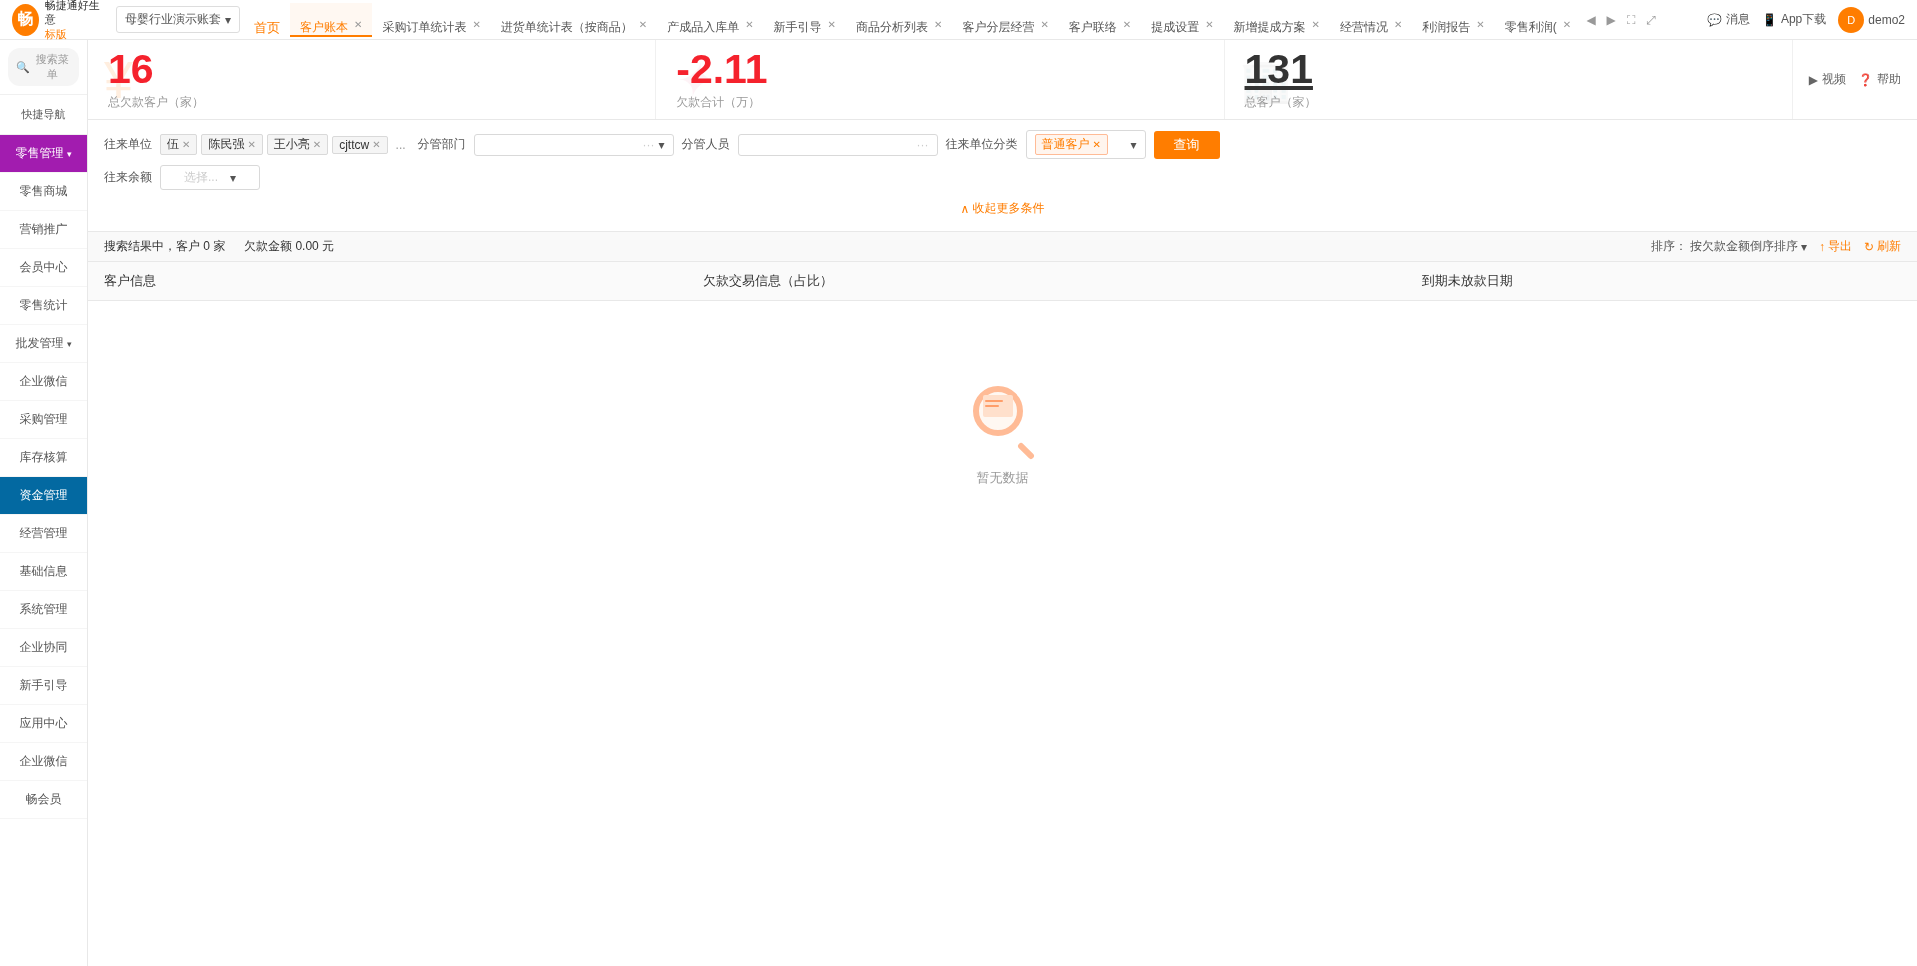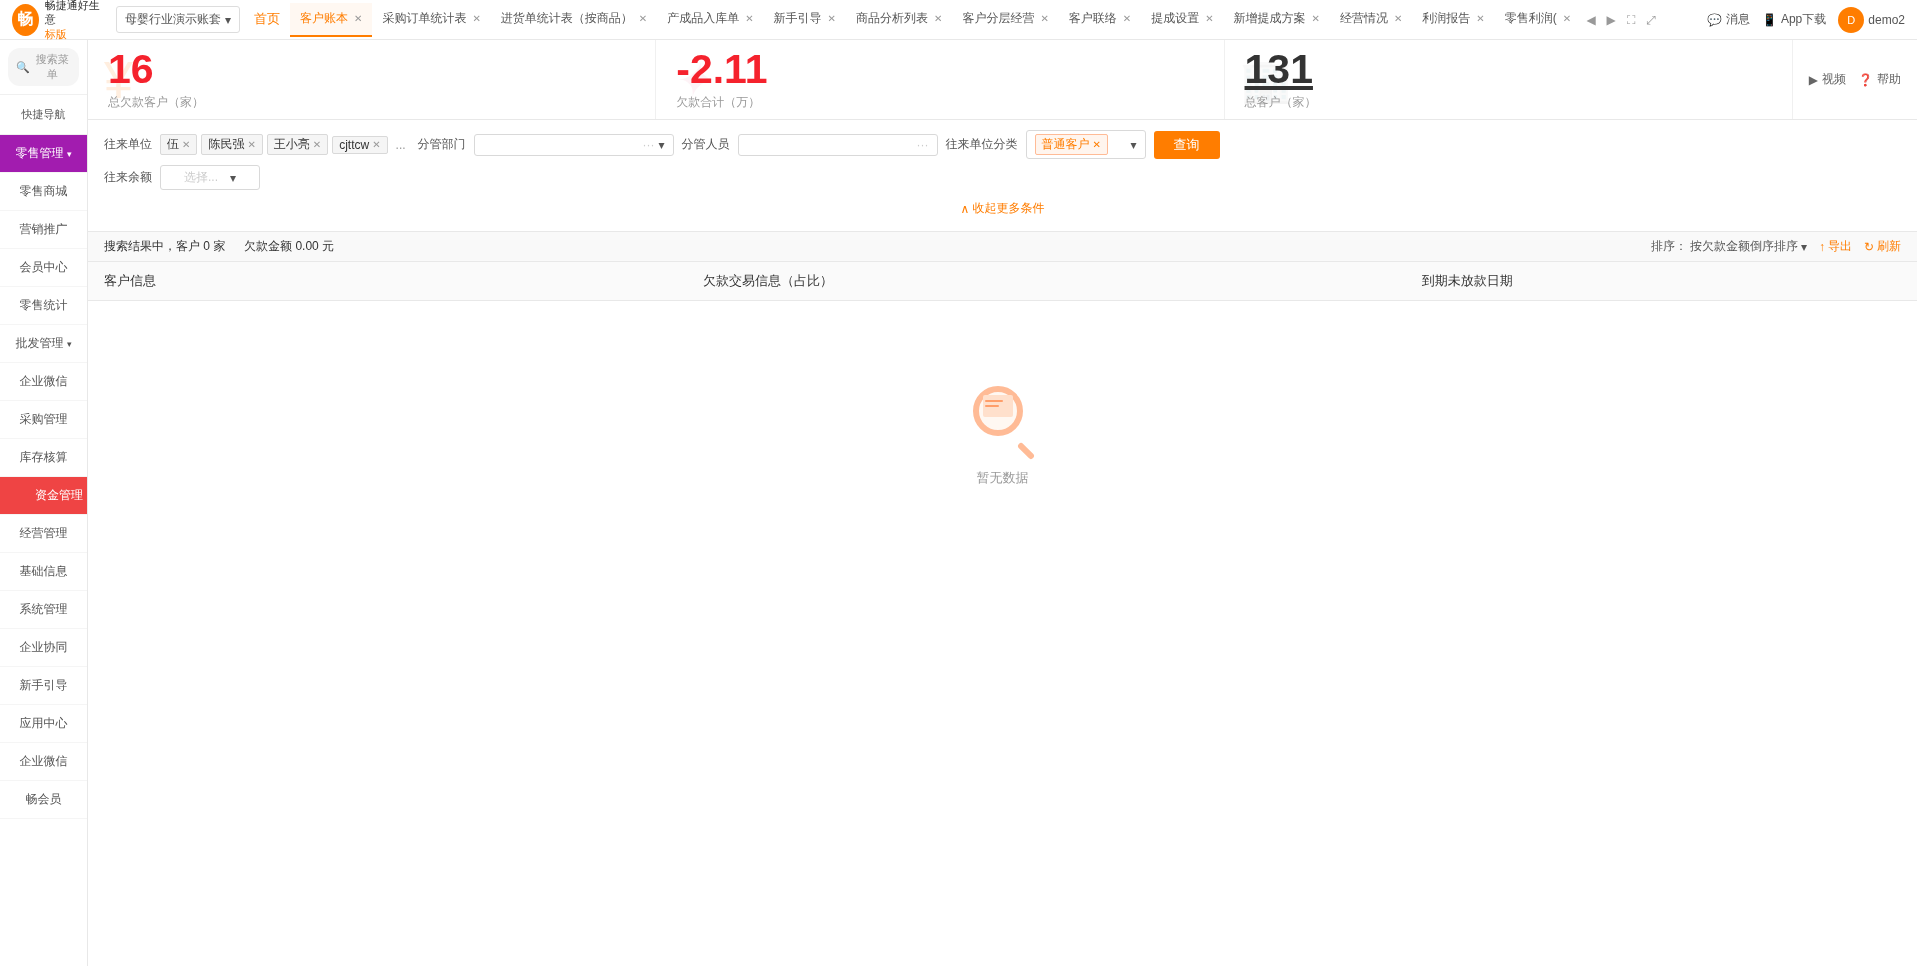--- a/index.html
+++ b/index.html
@@ -40,21 +40,21 @@
       margin-left: 16px;
     }
     .nav-tabs-area {
       flex: 1;
       display: flex;
       align-items: center;
       overflow: hidden;
       margin-left: 4px;
     }
     .nav-tab {
-      display: flex; align-items: center; gap: 4px;
+      display: flex; align-items: flex-start; gap: 4px;
       padding: 16px 10px;
       height: 28px;
       font-size: 12px;
       color: #555;
       cursor: pointer;
       white-space: nowrap;
       border-bottom: 2px solid transparent;
       flex-shrink: 0;
     }
     .nav-tab.active { color: #ff7d00; border-bottom: 2px solid #ff7d00; background: #fff8f2; }
@@ -492,21 +492,21 @@
     </div>
     <div class="sidebar-item">
       <span>企业微信</span>
     </div>
     <div class="sidebar-item">
       <span>采购管理</span>
     </div>
     <div class="sidebar-item">
       <span>库存核算</span>
     </div>
-    <div class="sidebar-item" style="background:#ef4444;color:white;text-align:right;">
+    <div class="sidebar-item" style="background:#0369a1;color:white;">
       <span>资金管理</span>
     </div>
     <div class="sidebar-item">
       <span>经营管理</span>
     </div>
     <div class="sidebar-item">
       <span>基础信息</span>
     </div>
     <div class="sidebar-item">
       <span>系统管理</span>

